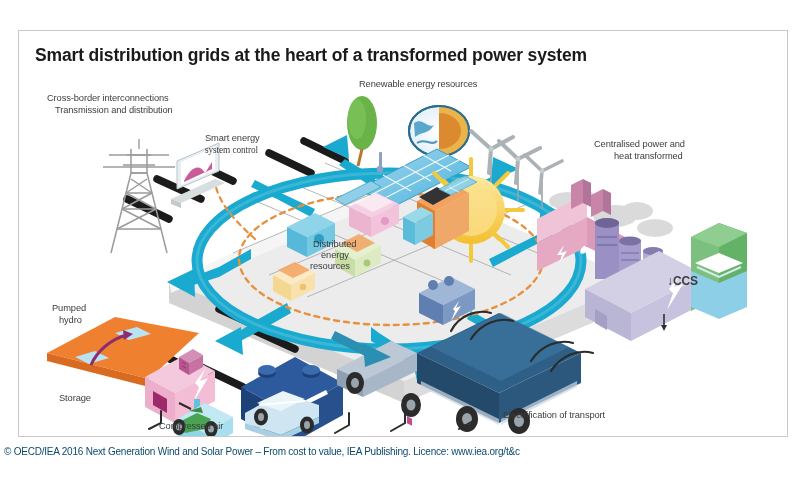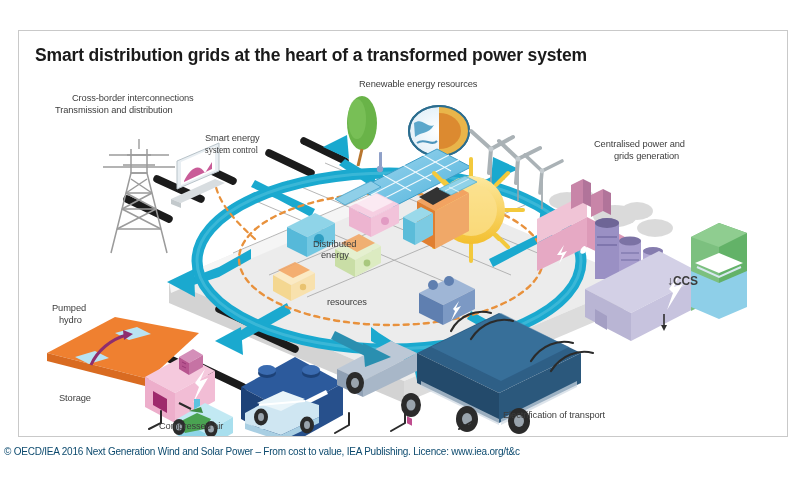--- a/index.html
+++ b/index.html
@@ -507,36 +507,36 @@
         </g>
 
         <g fill="#2a8fb0">
           <polygon points="316,300 352,318 348,326 312,308"></polygon>
           <polygon points="344,312 372,326 346,336"></polygon>
         </g>
 
       </svg>
     </div>
 
-    <div class="lbl" style="left:53px; top:62px;">Cross-border interconnections</div>
+    <div class="lbl" style="left:28px; top:62px;">Cross-border interconnections</div>
     <div class="lbl" style="left:36px; top:74px;">Transmission and distribution</div>
 
     <div class="lbl" style="left:186px; top:102px;">Smart energy</div>
     <div class="lbl" style="left:186px; top:114px;font-family:Liberation Serif, serif;">system control</div>
 
     <div class="lbl" style="left:340px; top:48px;">Renewable energy resources</div>
 
     <div class="lbl" style="left:575px; top:108px;">Centralised power and</div>
-    <div class="lbl" style="left:595px; top:120px;">grids generation</div>
+    <div class="lbl" style="left:595px; top:120px;">heat transformed</div>
 
     <div class="lbl bold-ish" style="left:648px; top:245px; font-weight:600;">↓CCS</div>
 
     <div class="lbl" style="left:294px; top:208px;">Distributed</div>
     <div class="lbl" style="left:302px; top:219px;">energy</div>
-    <div class="lbl" style="left:308px; top:230px;margin-top:36px;">resources</div>
+    <div class="lbl" style="left:291px; top:230px;">resources</div>
 
     <div class="lbl" style="left:33px; top:272px;">Pumped</div>
     <div class="lbl" style="left:40px; top:284px;">hydro</div>
 
     <div class="lbl" style="left:40px; top:362px;text-align:right;">Storage</div>
 
     <div class="lbl" style="left:140px; top:390px;">Compressed air</div>
 
     <div class="lbl" style="left:484px; top:379px;">Electrification of transport</div>
 

